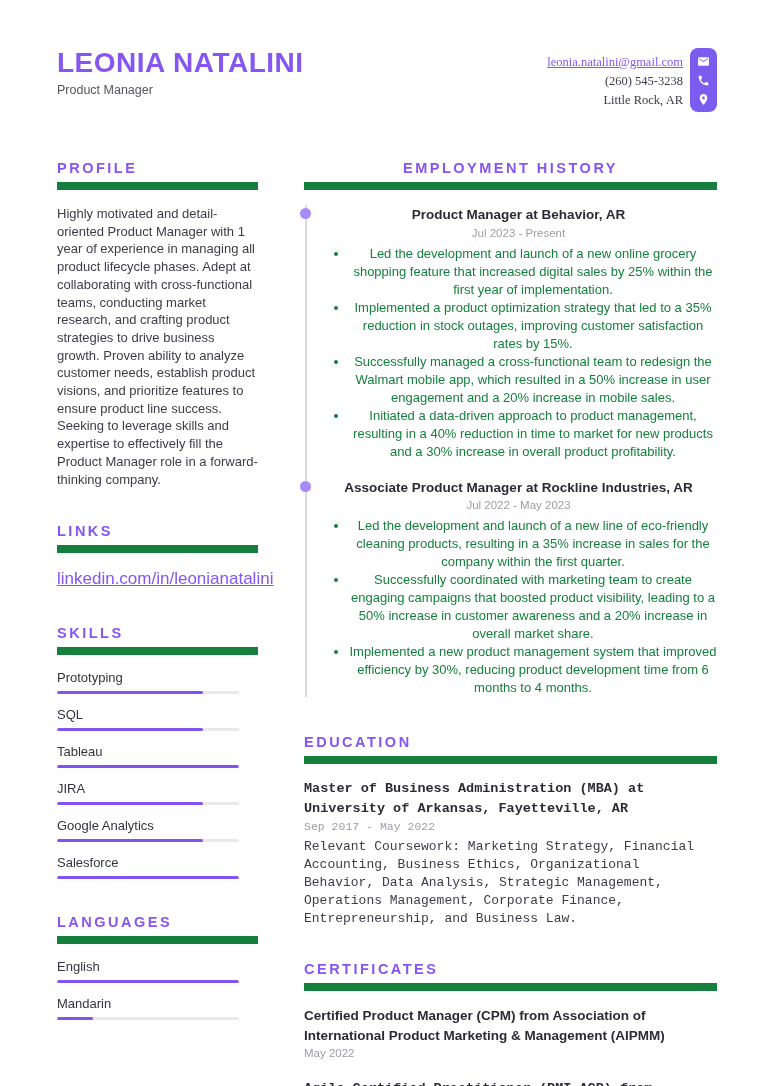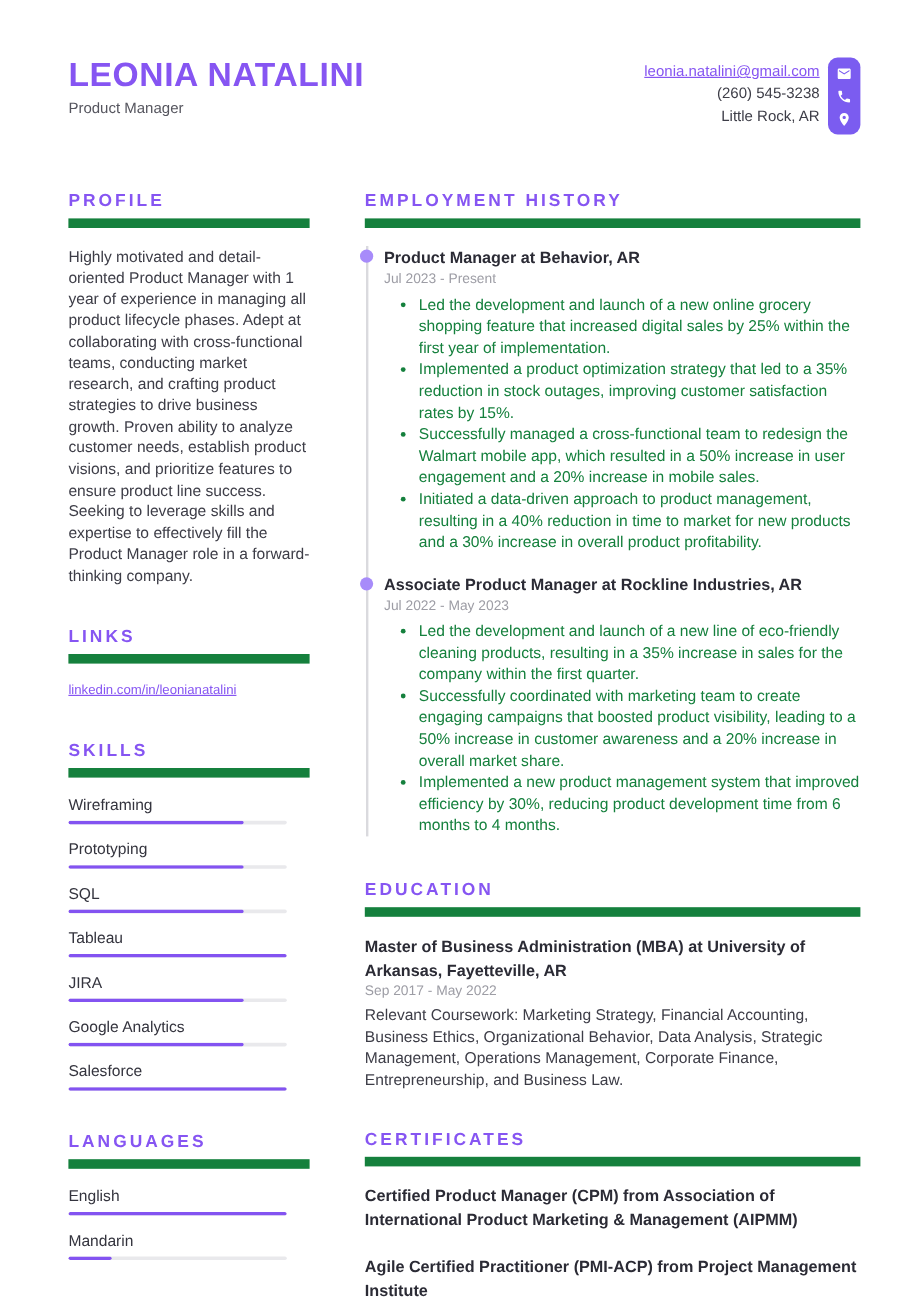--- a/index.html
+++ b/index.html
@@ -8,21 +8,21 @@
     width: 768px; height: 1086px; overflow: hidden;
     font-family: "Liberation Sans", sans-serif;
     color: #3d3d47;
   }
   .page { width: 758px; height: 1086px; padding: 48px 41px 0 57px; overflow: hidden; }
 
   
   .header { display: flex; justify-content: space-between; align-items: flex-start; margin-bottom: 48px; }
   .name { font-size: 28px; font-weight: 700; letter-spacing: 0.5px; color: #8655f2; line-height: 1.05; }
   .job-title { font-size: 12.5px; color: #55555e; margin-top: 6px; }
-  .contact-wrap { display: flex; align-items: flex-start; gap: 7px; }
+  .contact-wrap { display: flex; align-items: center; gap: 7px; font-family: Liberation Serif, serif; }
   .contact-lines { text-align: right; font-size: 12.5px; line-height: 19px; color: #3d3d47; padding-top: 2px; }
   .contact-lines a { color: #8655f2; text-decoration: underline; }
   .icon-bar {
     background: #7b5cf0; border-radius: 8px; width: 27px; padding: 7px 0 6px;
     display: flex; flex-direction: column; align-items: center; gap: 6px;
   }
   .icon-bar svg { width: 13px; height: 13px; fill: #ffffff; display: block; }
 
   
   .columns { display: flex; gap: 46px; }
@@ -32,21 +32,21 @@
   
   .section { margin-bottom: 35px; }
   h2.sec-head {
     font-size: 14.5px; font-weight: 700; letter-spacing: 2.5px;
     color: #8655f2; padding-bottom: 6px; border-bottom: 8px solid #15803d;
     margin-bottom: 15px; white-space: nowrap;
   }
 
   
   .profile-text { font-size: 13px; line-height: 17.7px; color: #3d3d47; }
-  .link-item { font-size: 11px; line-height: 1.3; }
+  .link-item { font-size: 17px; line-height: 1.3; }
   .link-item a { color: #8655f2; text-decoration: underline; }
 
   .skill { margin-bottom: 13px; }
   .skill-label { font-size: 13px; color: #34343e; margin-bottom: 6px; }
   .bar-track { width: 182px; height: 3px; background: #e9e9ec; border-radius: 2px; overflow: hidden; }
   .bar-fill { height: 100%; background: #8353f1; border-radius: 2px; }
 
   
   .timeline { border-left: 2px solid #dadade; margin-left: 1px; padding-left: 13px; }
   .job { position: relative; margin-bottom: 17px; }
@@ -55,24 +55,24 @@
     position: absolute; left: -20px; top: 3px;
     width: 11px; height: 11px; border-radius: 50%; background: #a78bfa;
   }
   .entry-title { font-size: 13.5px; font-weight: 700; color: #2b2b35; line-height: 1.45; }
   .entry-date { font-size: 11.5px; color: #9d9da5; margin-top: 2px; }
   .job ul { margin-top: 6px; padding-left: 29px; list-style: disc; }
   .job li { font-size: 13px; line-height: 18px; color: #15803d; }
 
   
   .edu-item, .cert-item { margin-bottom: 20px; }
-  .edu-item:last-child, .cert-item:last-child { margin-bottom: 0; }
+  .edu-item:last-child, .cert-item:last-child { margin-bottom: 0; font-family: Liberation Mono, monospace; }
   .edu-desc { font-size: 13px; line-height: 18px; color: #3d3d47; margin-top: 5px; }
 
-  .emp-section { margin-bottom: 37px; }
+  .emp-section { margin-bottom: 37px; text-align: center; }
   .edu-section { margin-bottom: 33px; }
 </style>
 </head>
 <body>
 
 <div class="page">
 
   <div class="header">
     <div>
       <div class="name">LEONIA NATALINI</div>
@@ -118,26 +118,20 @@
       <div class="section">
         <h2 class="sec-head">LINKS</h2>
         <div class="link-item">
           <a href="#">linkedin.com/in/leonianatalini</a>
         </div>
       </div>
 
       <div class="section">
         <h2 class="sec-head">SKILLS</h2>
         <div class="skill">
-          <div class="skill-label">Wireframing</div>
-          <div class="bar-track">
-              <div class="bar-fill" style="width: 80%;"></div>
-            </div>
-        </div>
-        <div class="skill">
           <div class="skill-label">Prototyping</div>
           <div class="bar-track">
               <div class="bar-fill" style="width: 80%;"></div>
             </div>
         </div>
         <div class="skill">
           <div class="skill-label">SQL</div>
           <div class="bar-track">
               <div class="bar-fill" style="width: 80%;"></div>
             </div>
@@ -225,20 +219,21 @@
           <div class="entry-title">Master of Business Administration (MBA) at University of Arkansas, Fayetteville, AR</div>
           <div class="entry-date">Sep 2017 - May 2022</div>
           <p class="edu-desc">Relevant Coursework: Marketing Strategy, Financial Accounting, Business Ethics, Organizational Behavior, Data Analysis, Strategic Management, Operations Management, Corporate Finance, Entrepreneurship, and Business Law.</p>
         </div>
       </div>
 
       <div class="section">
         <h2 class="sec-head">CERTIFICATES</h2>
         <div class="cert-item">
           <div class="entry-title">Certified Product Manager (CPM) from Association of International Product Marketing &amp; Management (AIPMM)</div>
+          <div class="entry-date">May 2022</div>
         </div>
         <div class="cert-item">
           <div class="entry-title">Agile Certified Practitioner (PMI-ACP) from Project Management Institute</div>
           <div class="entry-date">Apr 2021</div>
         </div>
       </div>
 
     </div>
   </div>
 </div>

